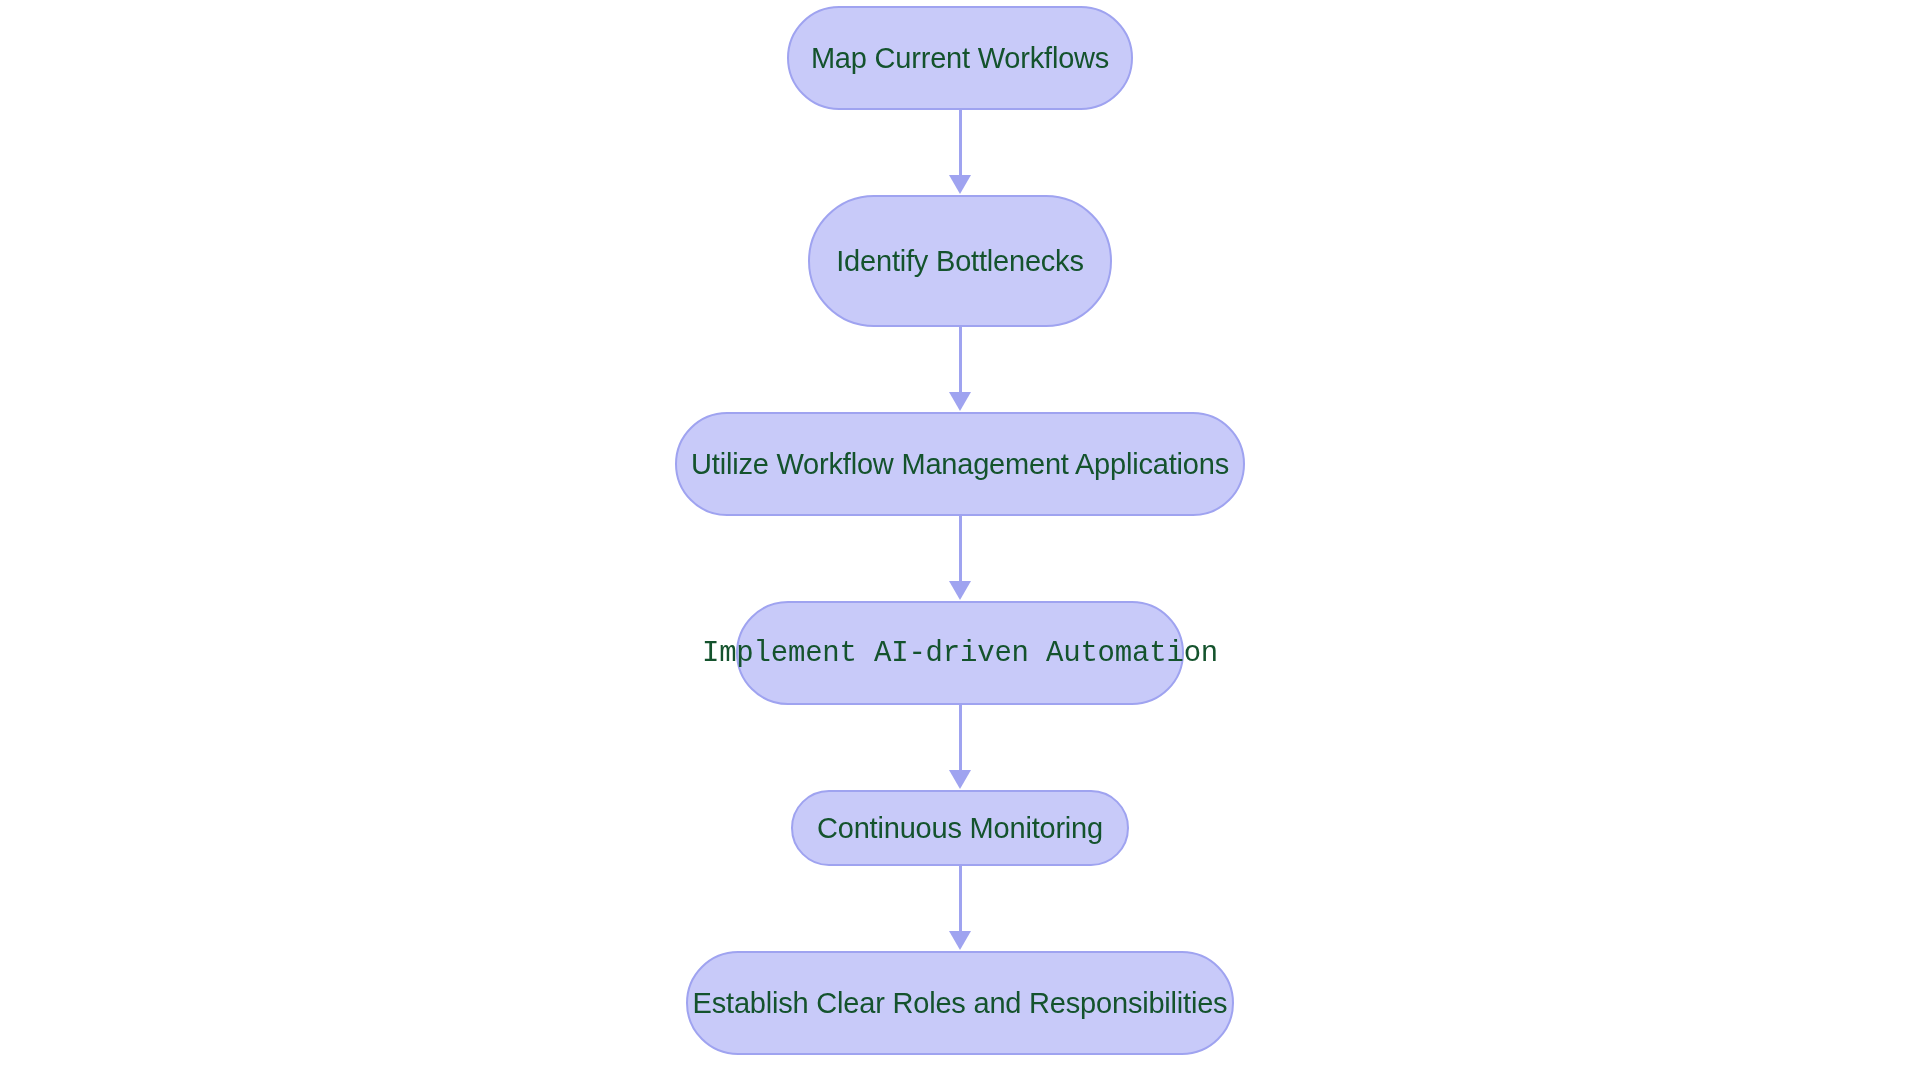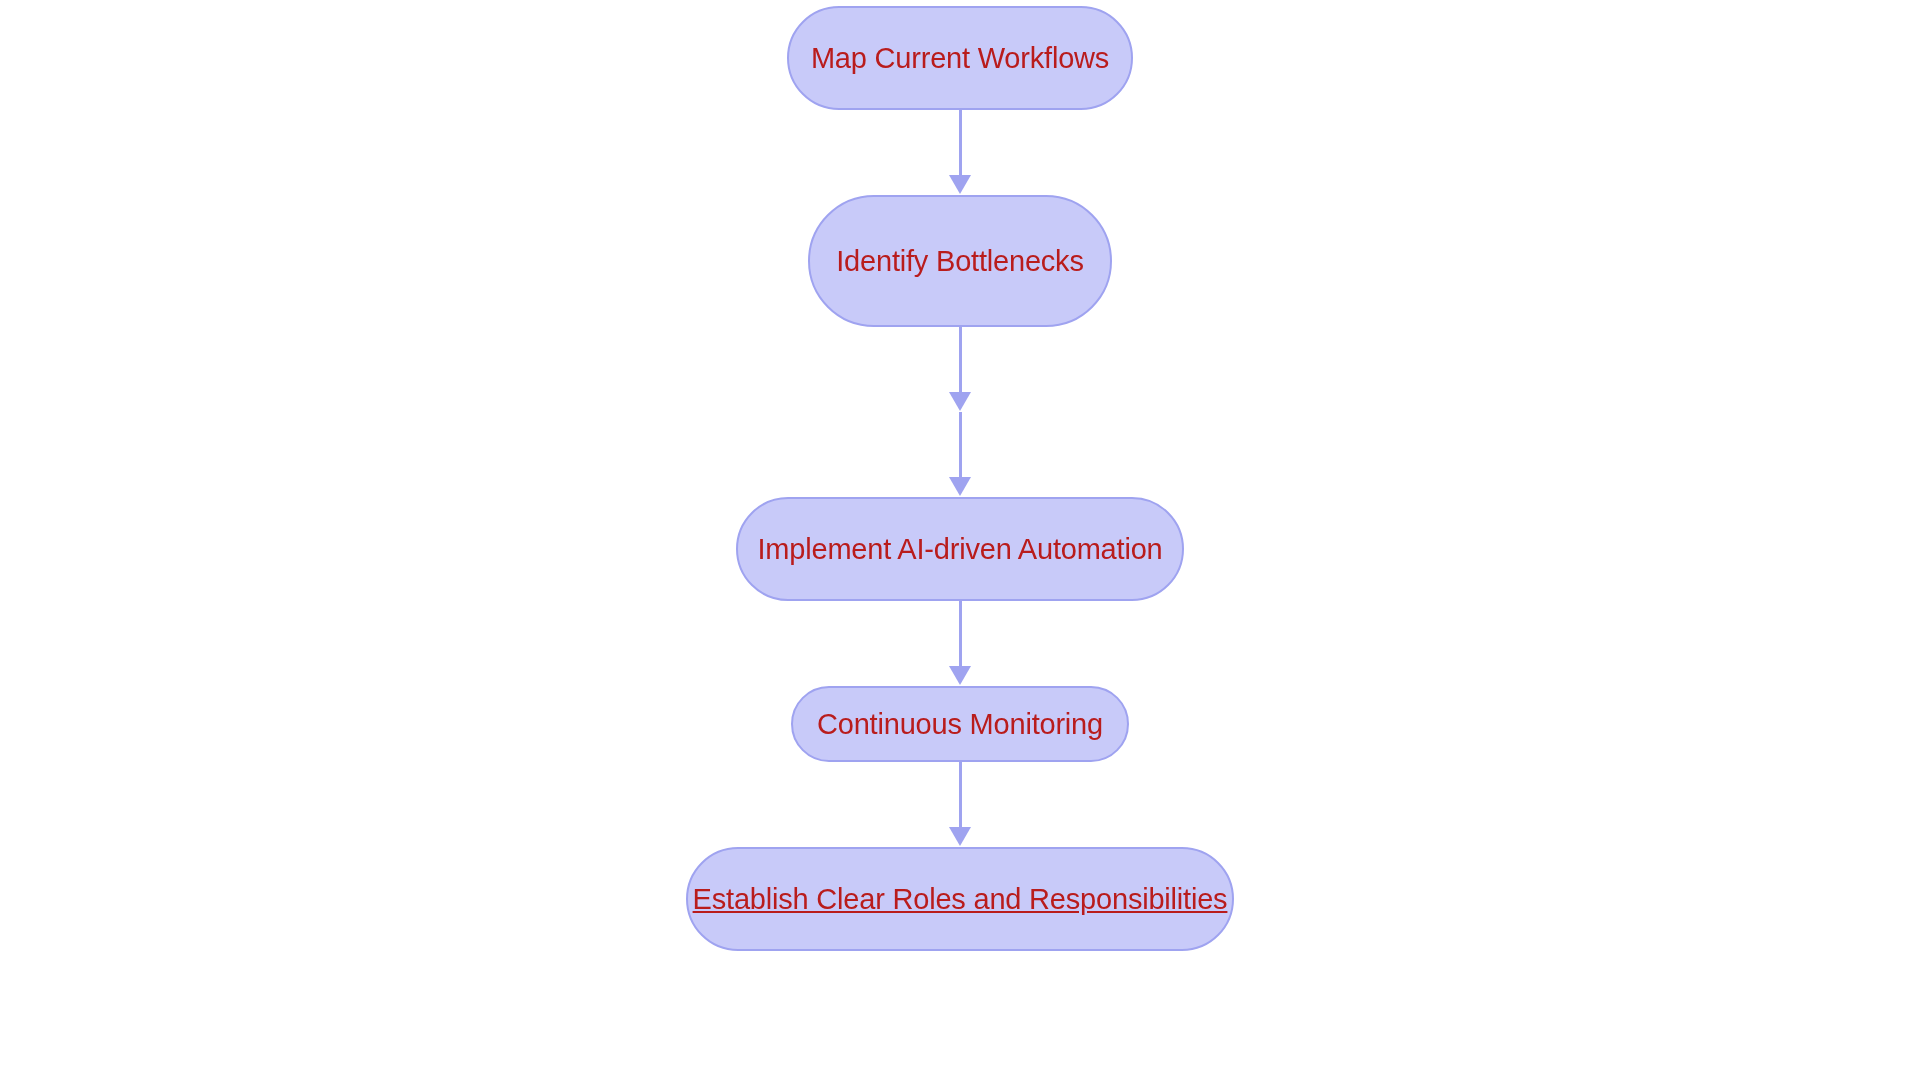--- a/index.html
+++ b/index.html
@@ -31,37 +31,37 @@
     flex-direction: column;
     align-items: center;
     justify-content: flex-start;
   }
 
   .node {
     box-sizing: border-box;
     background: #c8caf9;
     border: 2px solid #9fa3f0;
     border-radius: 999px;
-    color: #b91c1c;
+    color: #14532d;
     display: flex;
     align-items: center;
     justify-content: center;
     text-align: center;
     white-space: nowrap;
     letter-spacing: -0.2px;
     font-weight: 400;
   }
 
   
   .node-0 { width: 346px; height: 104px; font-size: 29px; margin-top: 6px; }
   .node-1 { width: 304px; height: 132px; font-size: 29px; }
   .node-2 { width: 570px; height: 104px; font-size: 29px; }
-  .node-3 { width: 448px; height: 104px; font-size: 29px; }
+  .node-3 { width: 448px; height: 104px; font-size: 29px; font-family: Liberation Mono, monospace; }
   .node-4 { width: 338px; height: 76px; font-size: 29px; }
-  .node-5 { width: 548px; height: 104px; font-size: 29px; text-decoration: underline; }
+  .node-5 { width: 548px; height: 104px; font-size: 29px; }
 
   .connector {
     position: relative;
     width: 26px;
     height: 85px;
     display: flex;
     flex-direction: column;
     align-items: center;
     justify-content: flex-start;
   }
@@ -96,20 +96,23 @@
 
     <div class="node node-1">
       <span>Identify Bottlenecks</span>
     </div>
 
     <div class="connector">
       <div class="line"></div>
       <div class="arrowhead"></div>
     </div>
 
+    <div class="node node-2">
+      <span>Utilize Workflow Management Applications</span>
+    </div>
 
     <div class="connector">
       <div class="line"></div>
       <div class="arrowhead"></div>
     </div>
 
     <div class="node node-3">
       <span>Implement AI-driven Automation</span>
     </div>
 

